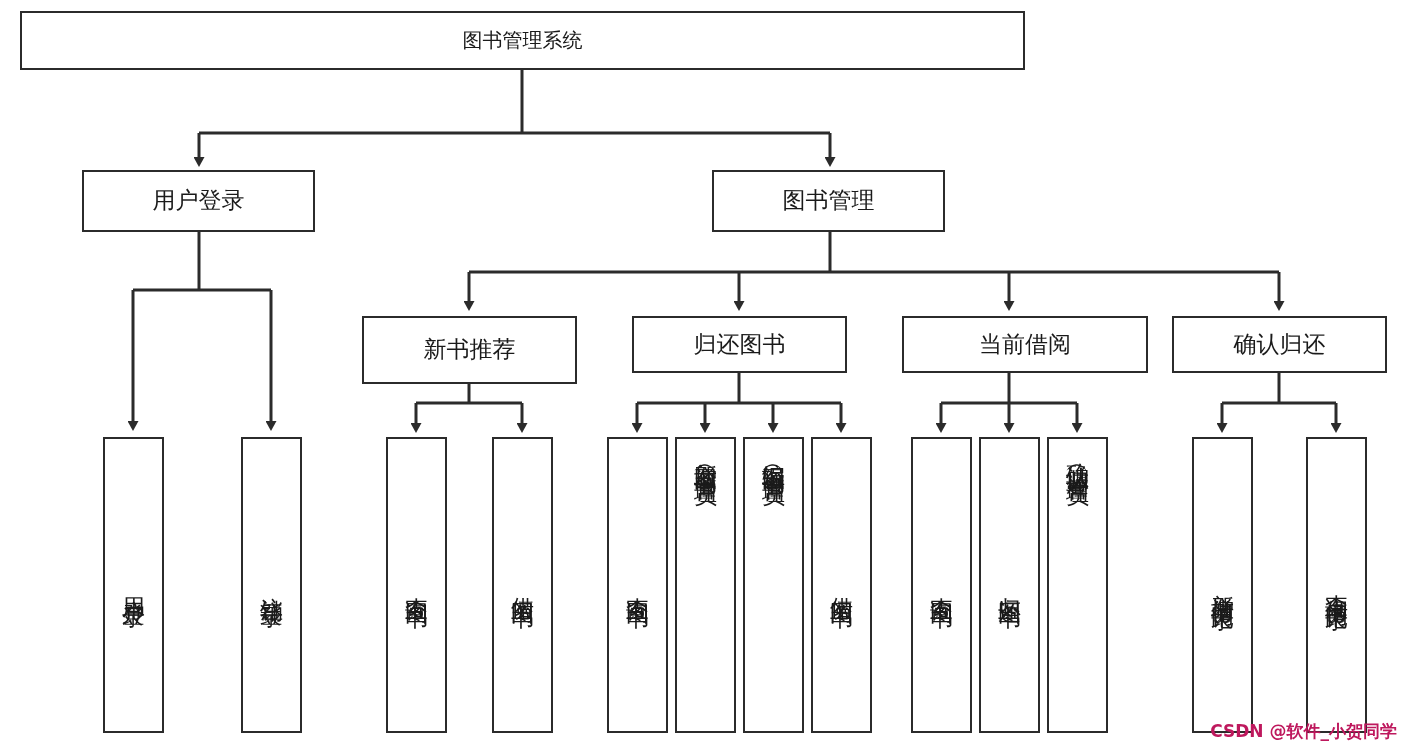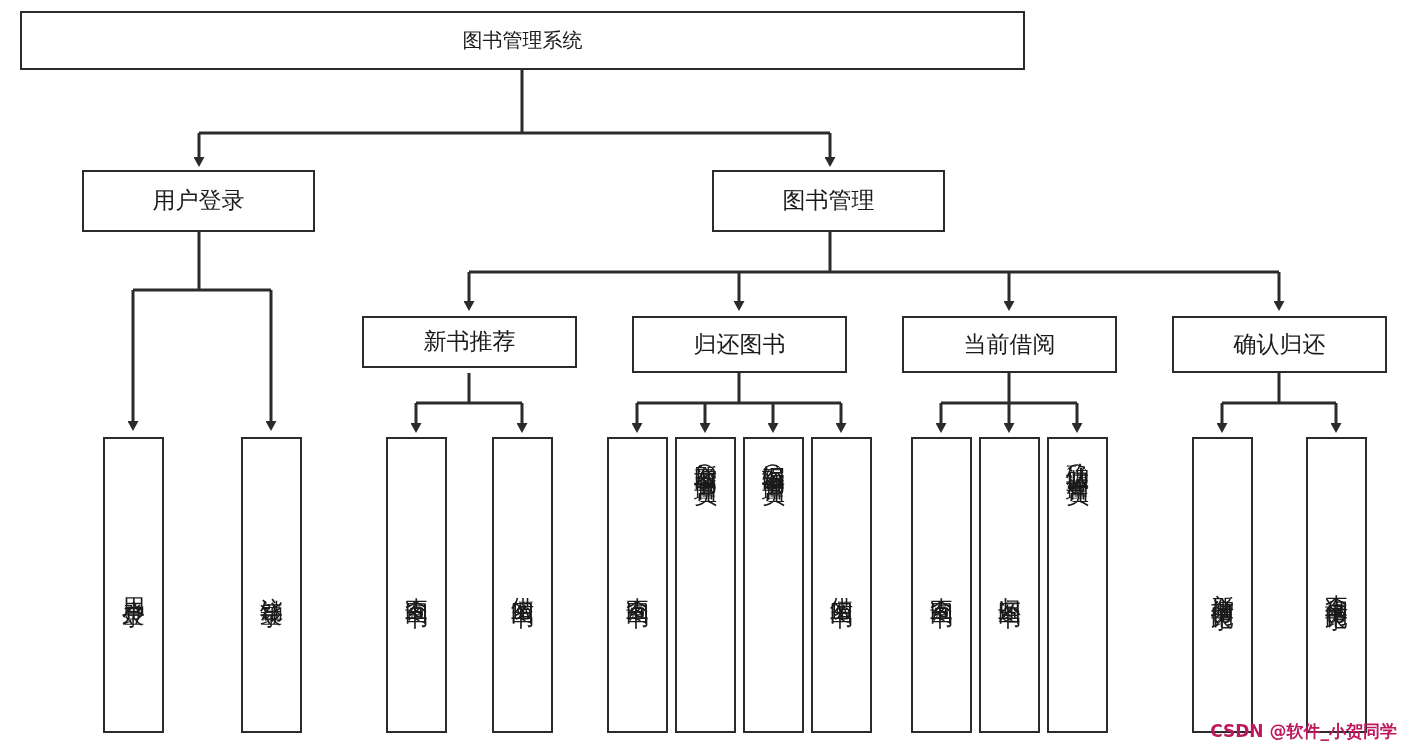--- a/index.html
+++ b/index.html
@@ -129,27 +129,27 @@
     <span class="label">图书管理系统</span>
   </div>
 
   <div class="node horiz" style="left:82px; top:170px; width:233px; height:62px;">
     <span class="label">用户登录</span>
   </div>
   <div class="node horiz" style="left:712px; top:170px; width:233px; height:62px;">
     <span class="label">图书管理</span>
   </div>
 
-  <div class="node horiz" style="left:362px; top:316px; width:215px; height:52px;">
+  <div class="node horiz" style="left:362px; top:316px; width:215px; height:68px;">
     <span class="label">新书推荐</span>
   </div>
   <div class="node horiz" style="left:632px; top:316px; width:215px; height:57px;">
     <span class="label">归还图书</span>
   </div>
-  <div class="node horiz" style="left:902px; top:316px; width:215px; height:57px;">
+  <div class="node horiz" style="left:902px; top:316px; width:246px; height:57px;">
     <span class="label">当前借阅</span>
   </div>
   <div class="node horiz" style="left:1172px; top:316px; width:215px; height:57px;">
     <span class="label">确认归还</span>
   </div>
 
   <div class="node vert" style="left:103px; top:437px; width:61px; height:296px; align-items:center; padding-top:0;">
     <span class="label">用户登录</span>
   </div>
   <div class="node vert" style="left:241px; top:437px; width:61px; height:296px; align-items:center; padding-top:0;">

